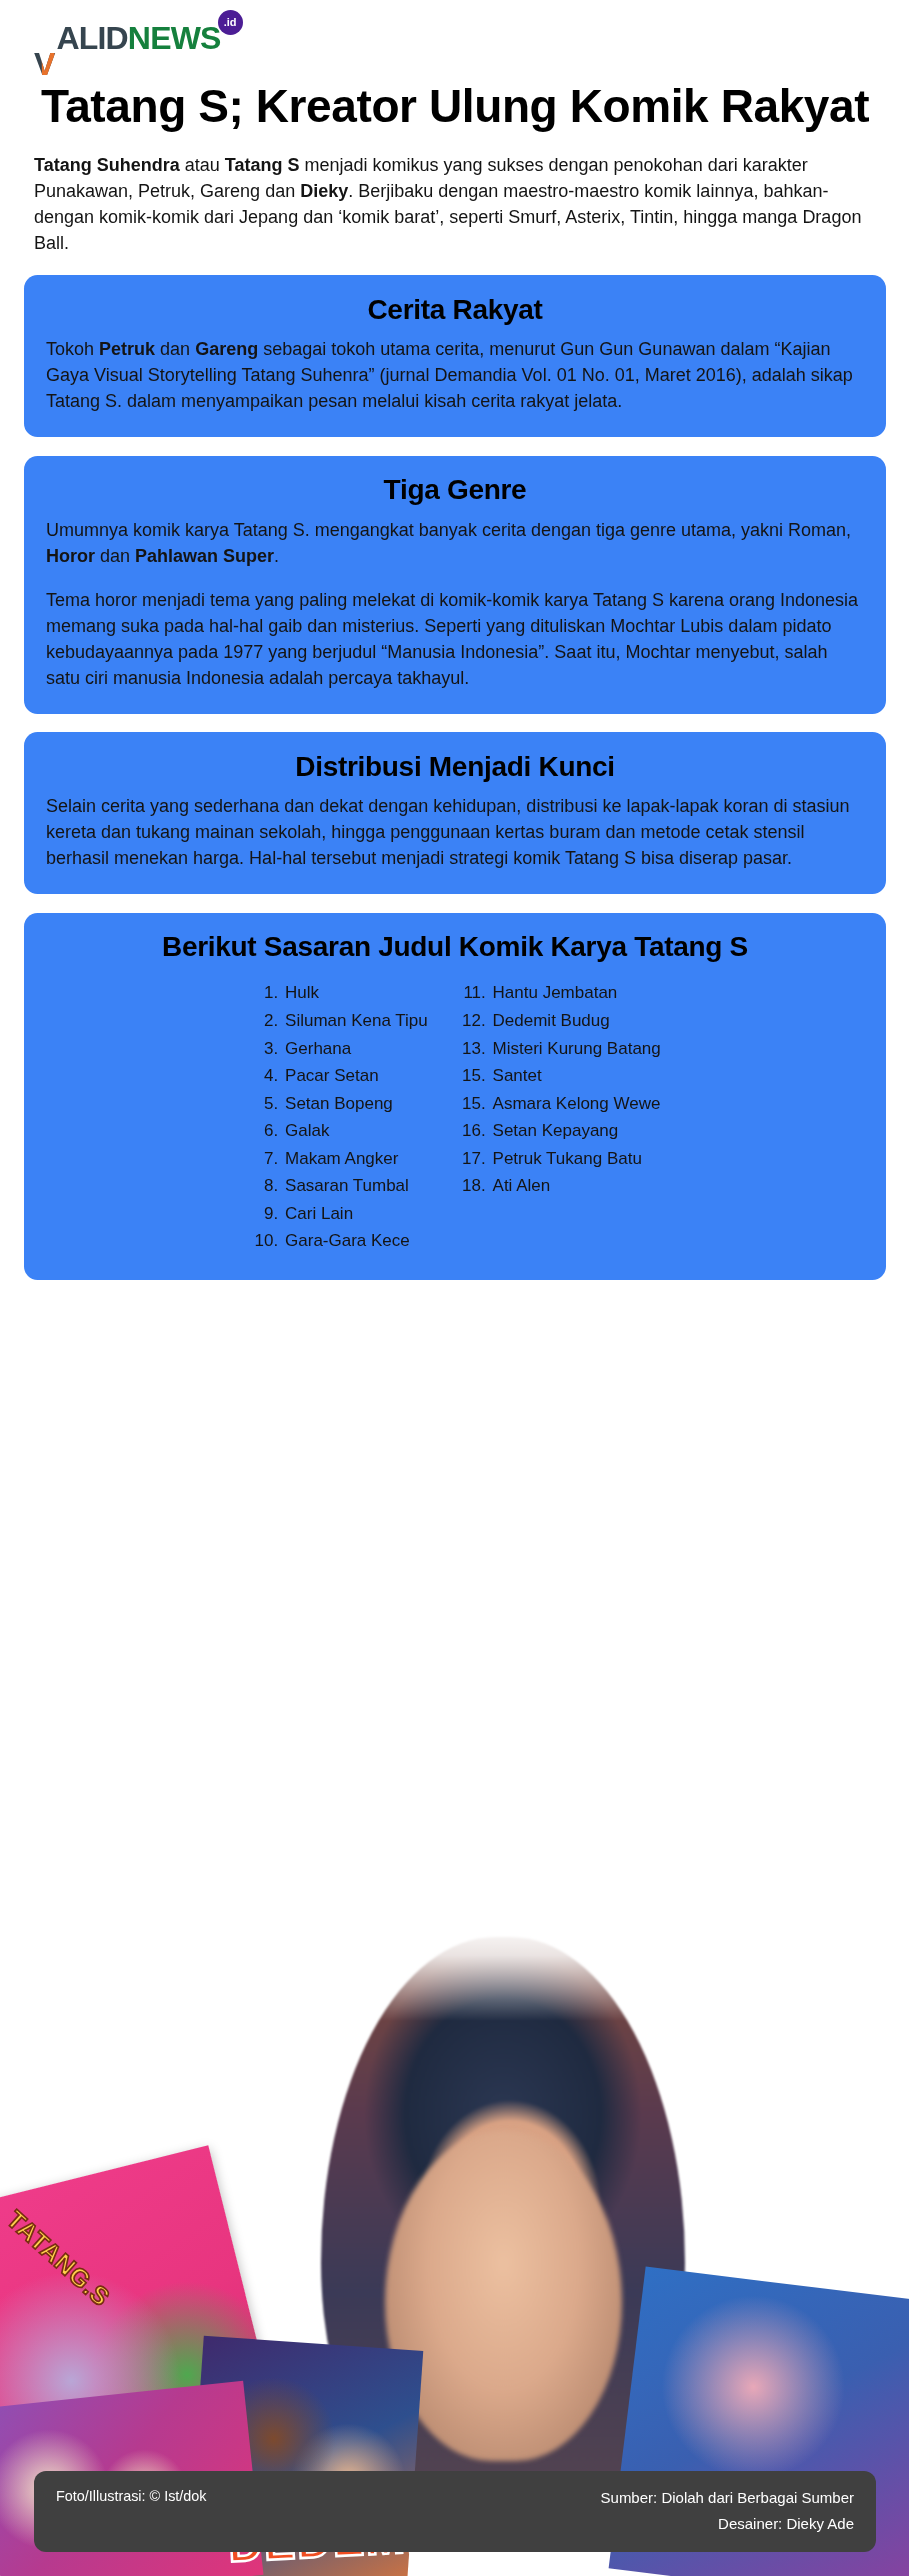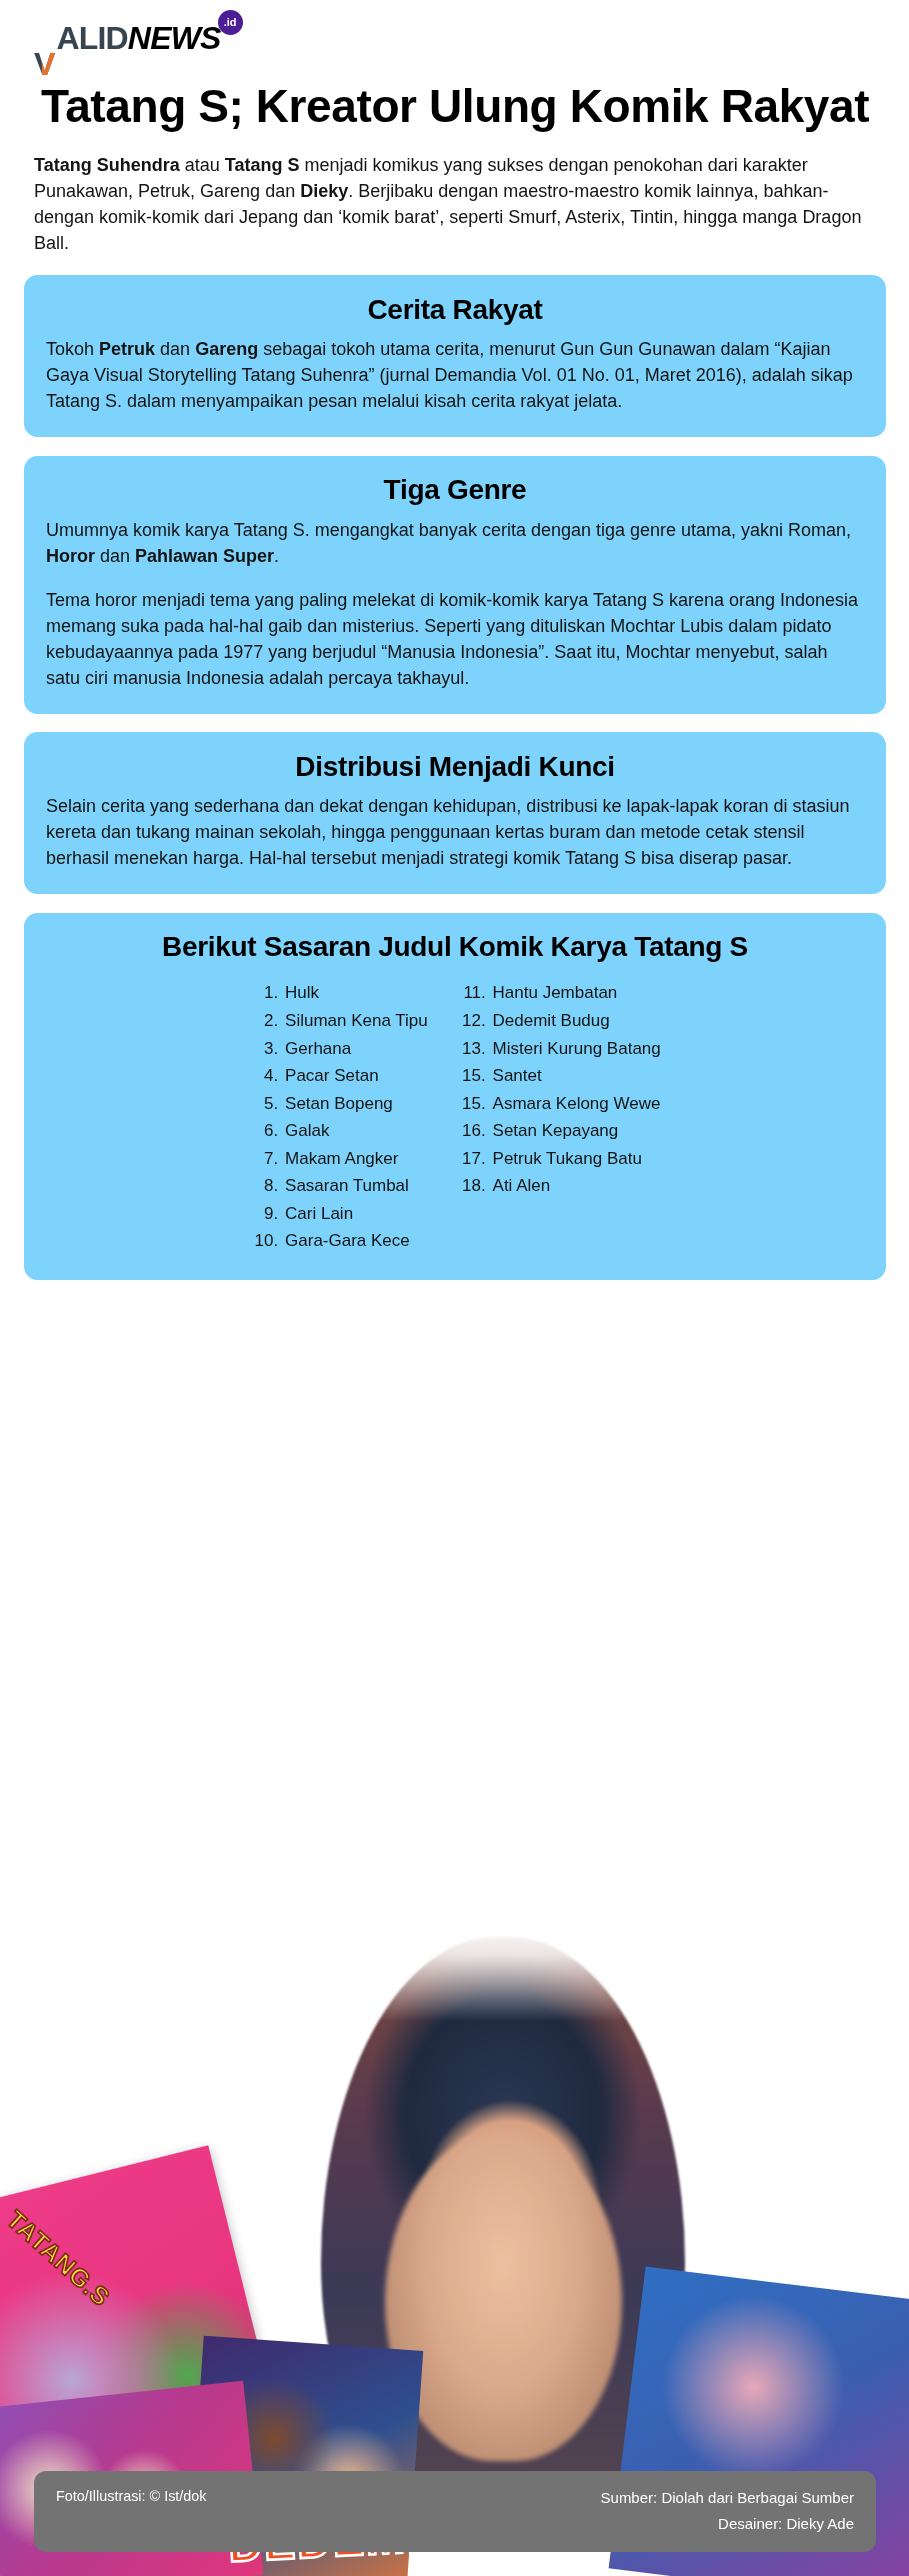--- a/index.html
+++ b/index.html
@@ -44,21 +44,21 @@
     top: -0.02em;
     left: 0;
     font-weight: 900;
   }
   .logo .v-mark .v-dark { color: #36454f; }
   .logo .v-mark .v-orange {
     color: #e8722b;
     clip-path: polygon(38% 0, 100% 0, 100% 100%, 38% 100%);
   }
   .logo .lg-valid { color: #36454f; }
-  .logo .lg-news  { color: #000000; font-style: italic; }
+  .logo .lg-news  { color: #15803d; }
   .logo .lg-id {
     position: absolute;
     top: -12px;
     right: -22px;
     width: 25px;
     height: 25px;
     border-radius: 50%;
     background: #4c1d95;
     color: #ffffff;
     font-size: 11px;
@@ -88,21 +88,21 @@
     line-height: 1.44;
     color: #141414;
     margin-bottom: 18.6px;
   }
   p.copy:last-child { margin-bottom: 0; }
   p.copy b { font-weight: 700; }
 
   
   .card {
     margin: 18.6px 24px 0 24px;
-    background: #7dd3fc;
+    background: #3b82f6;
     border-radius: 13.5px;
     padding: 18.6px 12px 22px 12px;
   }
   .card-title {
     text-align: center;
     font-size: 28px;
     font-weight: 900;
     letter-spacing: -0.3px;
     color: #000000;
     margin-bottom: 12px;
@@ -244,21 +244,21 @@
     width: 910px; height: 101px;
     background: linear-gradient(180deg, #ffffff 0%, rgba(255,255,255,0.85) 35%, rgba(255,255,255,0) 100%);
   }
 
   
   .footer {
     position: absolute;
     left: 34px;
     bottom: 24px;
     width: 842px;
-    background: #737373;
+    background: #404040;
     border-radius: 12px;
     padding: 13.5px 22px 15px 22px;
     color: #ffffff;
     display: flex;
     justify-content: space-between;
     align-items: flex-start;
   }
   .footer .left {
     font-size: 14.4px;
     padding-top: 3.4px;

